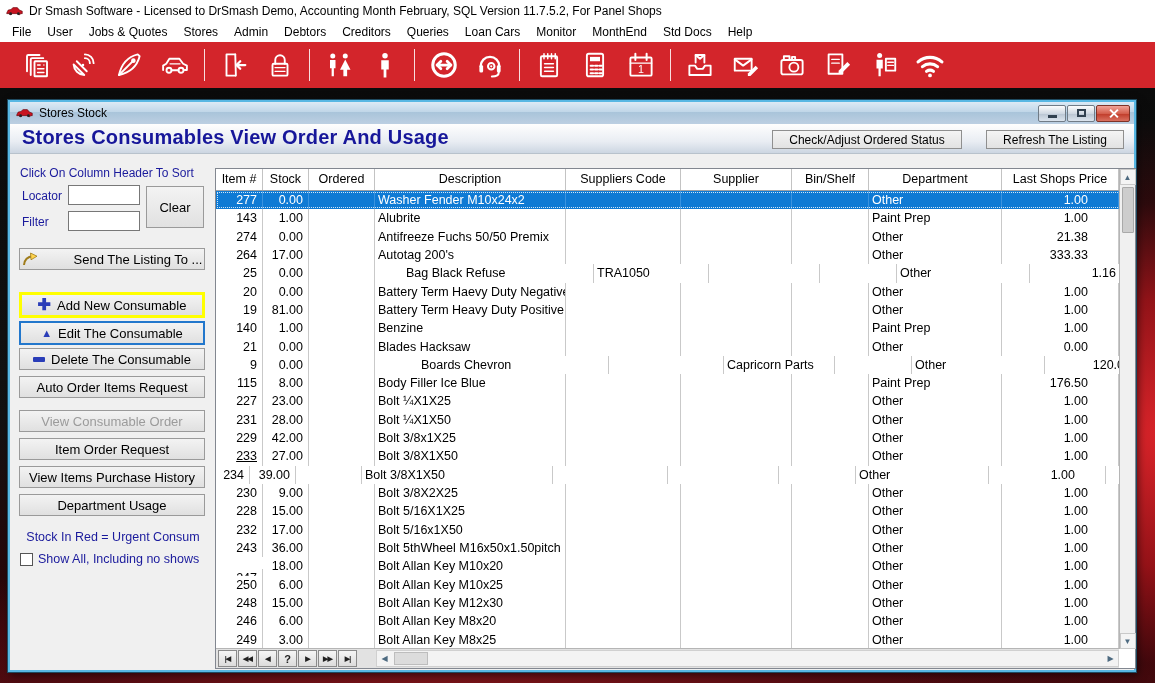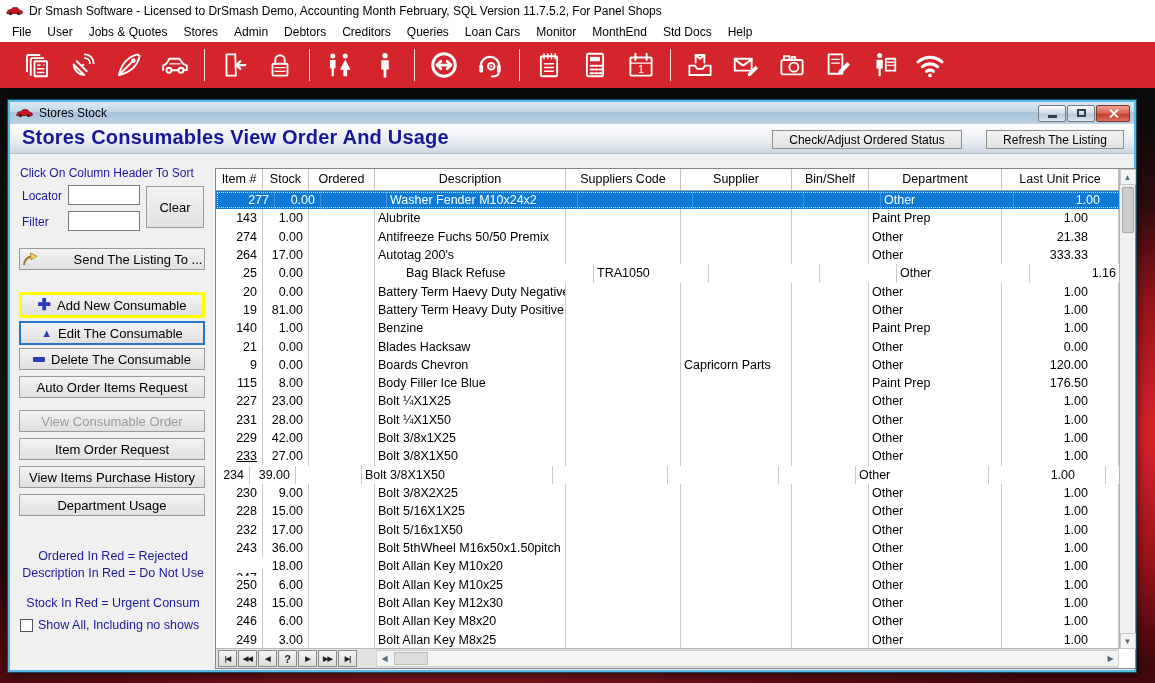--- a/index.html
+++ b/index.html
@@ -344,47 +344,43 @@
         </button>
         <button class="side-btn del">
           <span class="icon-minus"></span>
           <span>Delete The Consumable</span>
         </button>
         <button class="side-btn sp">Auto Order Items Request</button>
         <button class="side-btn disabled">View Consumable Order</button>
         <button class="side-btn sp">Item Order Request</button>
         <button class="side-btn sp">View Items Purchase History</button>
         <button class="side-btn sp">Department Usage</button>
-        <div class="legend">
-          <div>Ordered In Red = Rejected</div>
-          <div>Description In Red = Do Not Use</div>
-        </div>
         <div class="legend2">Stock In Red = Urgent Consum</div>
         <label class="showall">
           <span class="checkbox"></span>
           <span>Show All, Including no shows</span>
         </label>
 
       </div>
 
       <div class="tablewrap">
         <div class="grid-header" id="gridheader">
             <div class="hcell" style="width: 47px;">Item #</div>
             <div class="hcell" style="width: 46px;">Stock</div>
             <div class="hcell" style="width: 66px;">Ordered</div>
             <div class="hcell" style="width: 191px;">Description</div>
             <div class="hcell" style="width: 115px;">Suppliers Code</div>
             <div class="hcell" style="width: 111px;">Supplier</div>
             <div class="hcell" style="width: 77px;">Bin/Shelf</div>
             <div class="hcell" style="width: 133px;">Department</div>
-            <div class="hcell" style="width: 117px;">Last Unit Price</div>
+            <div class="hcell" style="width: 117px;">Last Shops Price</div>
           </div>
         <div class="grid-rows" id="gridrows">
             <div class="trow selected">
-              <div class="tcell al-r" style="width: 47px; margin-left: 12px;">277</div>
+              <div class="tcell al-r" style="width: 47px;">277</div>
               <div class="tcell al-r" style="width: 46px;">0.00</div>
               <div class="tcell " style="width: 66px;"></div>
               <div class="tcell " style="width: 191px;">Washer Fender M10x24x2</div>
               <div class="tcell " style="width: 115px;"></div>
               <div class="tcell " style="width: 111px;"></div>
               <div class="tcell " style="width: 77px;"></div>
               <div class="tcell " style="width: 133px;">Other</div>
               <div class="tcell al-p" style="width: 117px;">1.00</div>
             </div>
             <div class="trow">
@@ -472,21 +468,21 @@
               <div class="tcell " style="width: 115px;"></div>
               <div class="tcell " style="width: 111px;"></div>
               <div class="tcell " style="width: 77px;"></div>
               <div class="tcell " style="width: 133px;">Other</div>
               <div class="tcell al-p" style="width: 117px;">0.00</div>
             </div>
             <div class="trow">
               <div class="tcell al-r" style="width: 47px;">9</div>
               <div class="tcell al-r" style="width: 46px;">0.00</div>
               <div class="tcell " style="width: 66px;"></div>
-              <div class="tcell " style="width: 191px;">Boards Chevron</div>
+              <div class="tcell " style="width: 191px; margin-left: 43px;">Boards Chevron</div>
               <div class="tcell " style="width: 115px;"></div>
               <div class="tcell " style="width: 111px;">Capricorn Parts</div>
               <div class="tcell " style="width: 77px;"></div>
               <div class="tcell " style="width: 133px;">Other</div>
               <div class="tcell al-p" style="width: 117px;">120.00</div>
             </div>
             <div class="trow">
               <div class="tcell al-r" style="width: 47px;">115</div>
               <div class="tcell al-r" style="width: 46px;">8.00</div>
               <div class="tcell " style="width: 66px;"></div>

